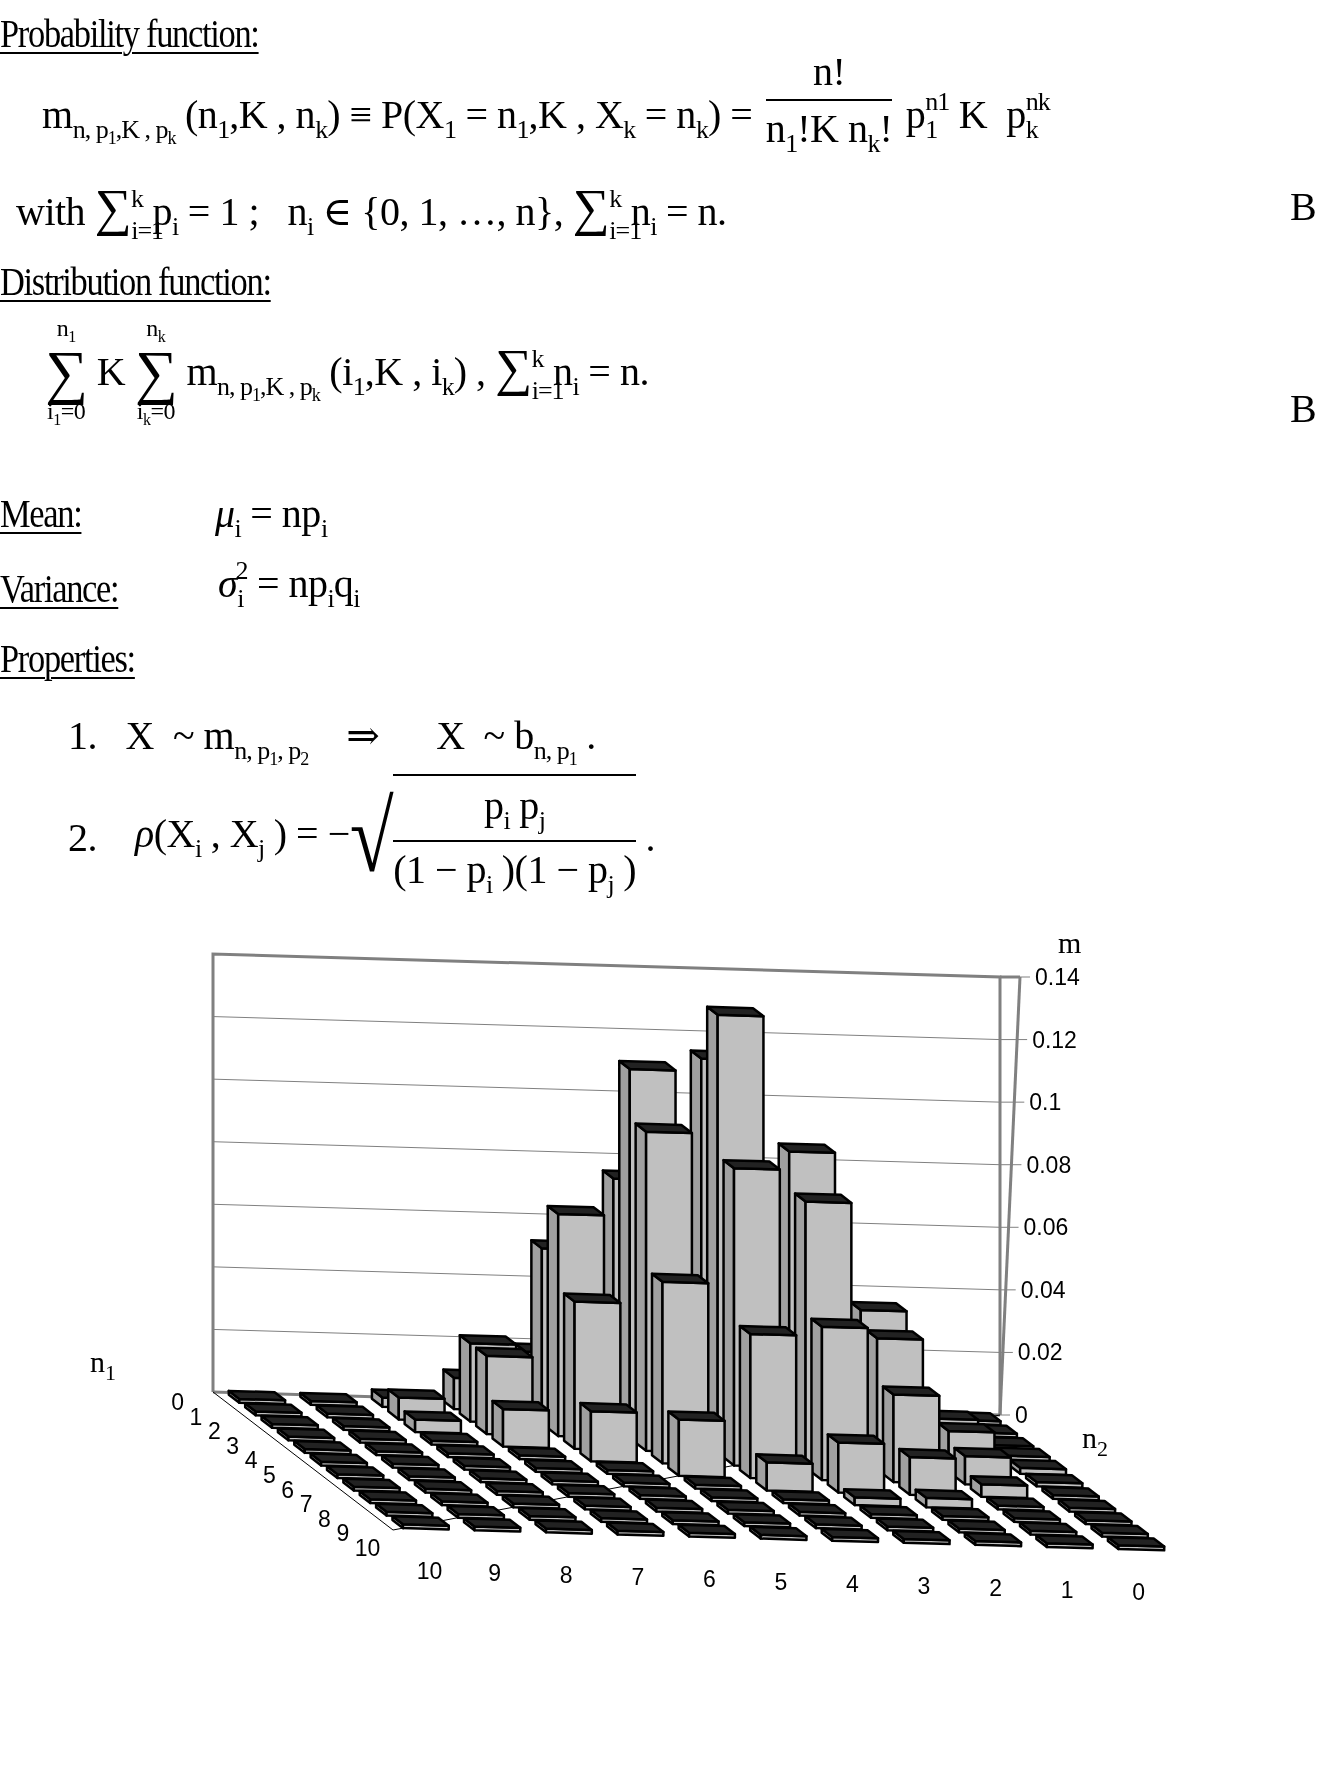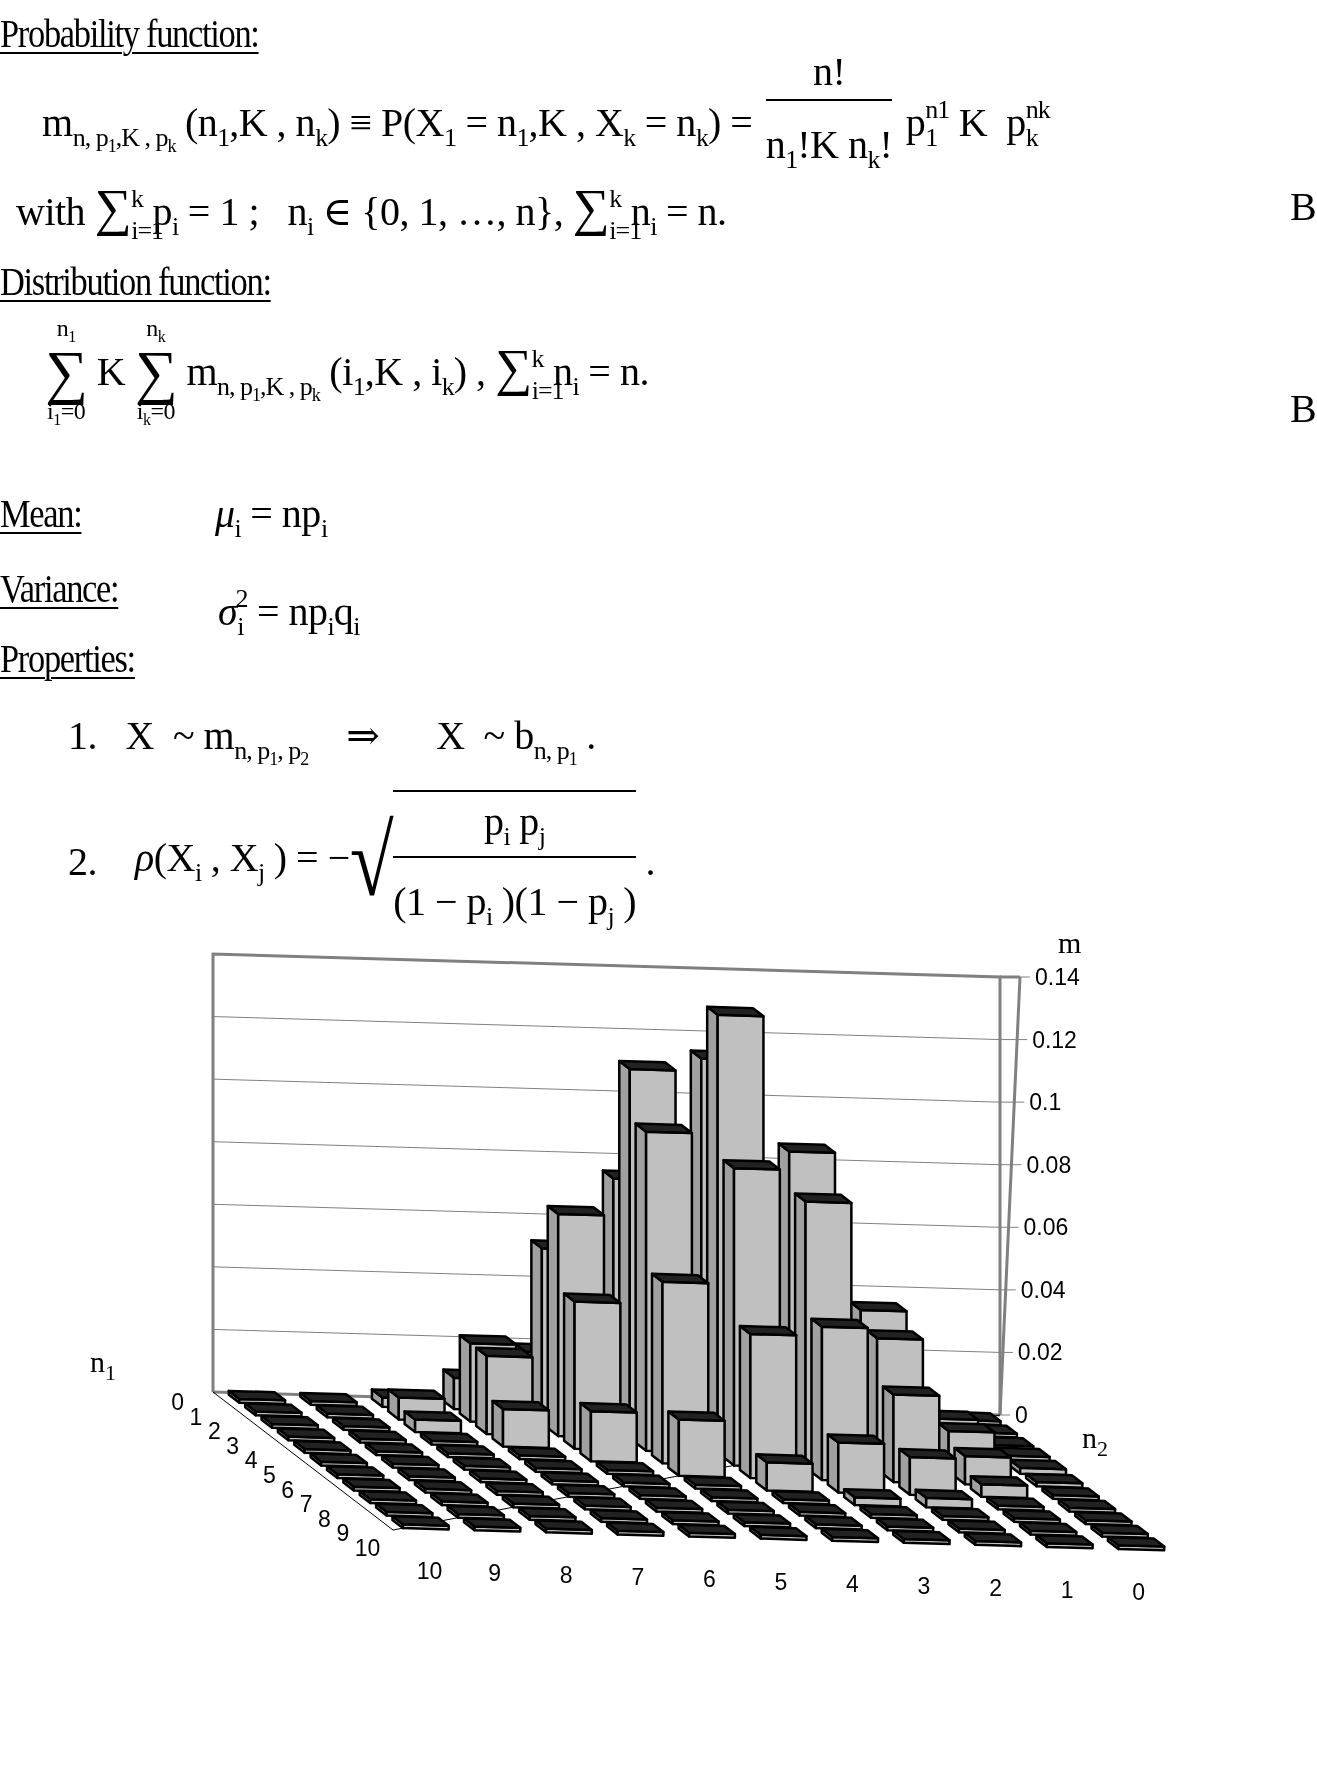--- a/index.html
+++ b/index.html
@@ -7,21 +7,21 @@
          font-family:"Liberation Serif","DejaVu Serif",serif; color:#000; }
   .abs { position:absolute; white-space:nowrap; }
   .heading { font-size:40px; text-decoration:underline; text-decoration-thickness:2px;
              text-underline-offset:5px; letter-spacing:-1.5px; transform:scaleX(0.86); transform-origin:left center; }
   .formula { font-size:40px; letter-spacing:-0.5px; }
   .sub { font-size:26px; vertical-align:-10px; letter-spacing:-1px;text-align:center; }
   .sup { font-size:26px; vertical-align:18px; letter-spacing:-1px; }
   .big { font-size:52px; }
   .frac { display:inline-block; text-align:center; vertical-align:middle; margin:0 4px; }
   .frac .num { display:block; border-bottom:2px solid #000; padding:0 6px 4px; }
-  .frac .den { display:block; padding-top:20px; }
+  .frac .den { display:block; padding-top:4px; }
   .sumstack { display:inline-block; text-align:center; vertical-align:middle; line-height:1; }
   .sumstack .lim { display:block; font-size:24px; }
   .sumstack .sym { display:block; font-size:60px; line-height:0.9; }
   .label-tag { font-size:40px; }
   .sqrt { display:inline-block; vertical-align:middle; }
   .sqrt .radical { font-size:80px; vertical-align:middle; transform:scaleY(1.25); display:inline-block; }
   .sqrt .radicand { display:inline-block; border-top:2px solid #000; vertical-align:middle; padding-top:6px; }
   #chart-svg { position:absolute; left:0; top:900px; }
   .tick-text { font-family:"Liberation Sans","DejaVu Sans",sans-serif; font-size:23px; fill:#000; }
   .axis-title { font-family:"Liberation Serif","DejaVu Serif",serif; font-size:30px; fill:#000; }
@@ -53,30 +53,30 @@
   <span style="vertical-align:middle">K</span>
   <span class="sumstack"><span class="lim">n<sub style="font-size:16px">k</sub></span><span class="sym">∑</span><span class="lim">i<sub style="font-size:16px">k</sub>=0</span></span>
   <span style="vertical-align:middle">m<span class="sub">n, p<sub style="font-size:18px">1</sub>,K , p<sub style="font-size:18px">k</sub></span> (i<span class="sub">1</span>,K , i<span class="sub">k</span>) , <span class="big">∑</span><span class="sub" style="position:relative; top:4px;">i=1</span><span class="sup" style="margin-left:-32px">k</span> n<span class="sub">i</span> = n.</span>
 </div>
 <div class="abs label-tag" style="left:1290px; top:385px;">B</div>
 
 <div class="abs heading" style="left:0; top:490px;">Mean:</div>
 <div class="abs formula" style="left:215px; top:490px;"><i>μ</i><span class="sub">i</span> = np<span class="sub">i</span></div>
 
 <div class="abs heading" style="left:0; top:565px;">Variance:</div>
-<div class="abs formula" style="left:218px; top:584px;"><i>σ</i><span class="sub">i</span><span class="sup" style="margin-left:-8px">2</span> = np<span class="sub">i</span>q<span class="sub">i</span></div>
+<div class="abs formula" style="left:218px; top:556px;"><i>σ</i><span class="sub">i</span><span class="sup" style="margin-left:-8px">2</span> = np<span class="sub">i</span>q<span class="sub">i</span></div>
 
 <div class="abs heading" style="left:0; top:635px;">Properties:</div>
 
 <div class="abs formula" style="left:68px; top:712px;">
   <span>1.</span>
   &nbsp; X &nbsp;~ m<span class="sub">n, p<sub style="font-size:18px">1</sub>, p<sub style="font-size:18px">2</sub></span> &nbsp;&nbsp; ⇒ &nbsp;&nbsp;&nbsp;&nbsp; X &nbsp;~ b<span class="sub">n, p<sub style="font-size:18px">1</sub></span> .
 </div>
 
-<div class="abs formula" style="left:68px; top:790px;">
+<div class="abs formula" style="left:68px; top:774px;">
   <span style="vertical-align:middle">2.</span>
   <span style="vertical-align:middle">&nbsp;&nbsp; <i>ρ</i>(X<span class="sub">i</span> , X<span class="sub">j</span> ) = −</span><span class="sqrt"><span class="radical">√</span><span class="radicand"><span class="frac" style="margin:0"><span class="num">p<span class="sub">i</span> p<span class="sub">j</span></span><span class="den">(1 − p<span class="sub">i</span> )(1 − p<span class="sub">j</span> )</span></span></span></span><span style="vertical-align:middle"> .</span>
 </div>
 
 <svg id="chart-svg" width="1317" height="872" viewBox="0 900 1317 872">
   <g id="frame">
       <polyline points="213,1392 213,954 1000,977 1000,1415" fill="none" stroke="#808080" stroke-width="3"></polyline>
       <line x1="213" y1="1392" x2="1000" y2="1415" stroke="#808080" stroke-width="3"></line>
       <line x1="1000" y1="977" x2="1020" y2="977" stroke="#808080" stroke-width="3"></line>
       <line x1="1020" y1="977" x2="1000" y2="1415" stroke="#808080" stroke-width="3"></line>

